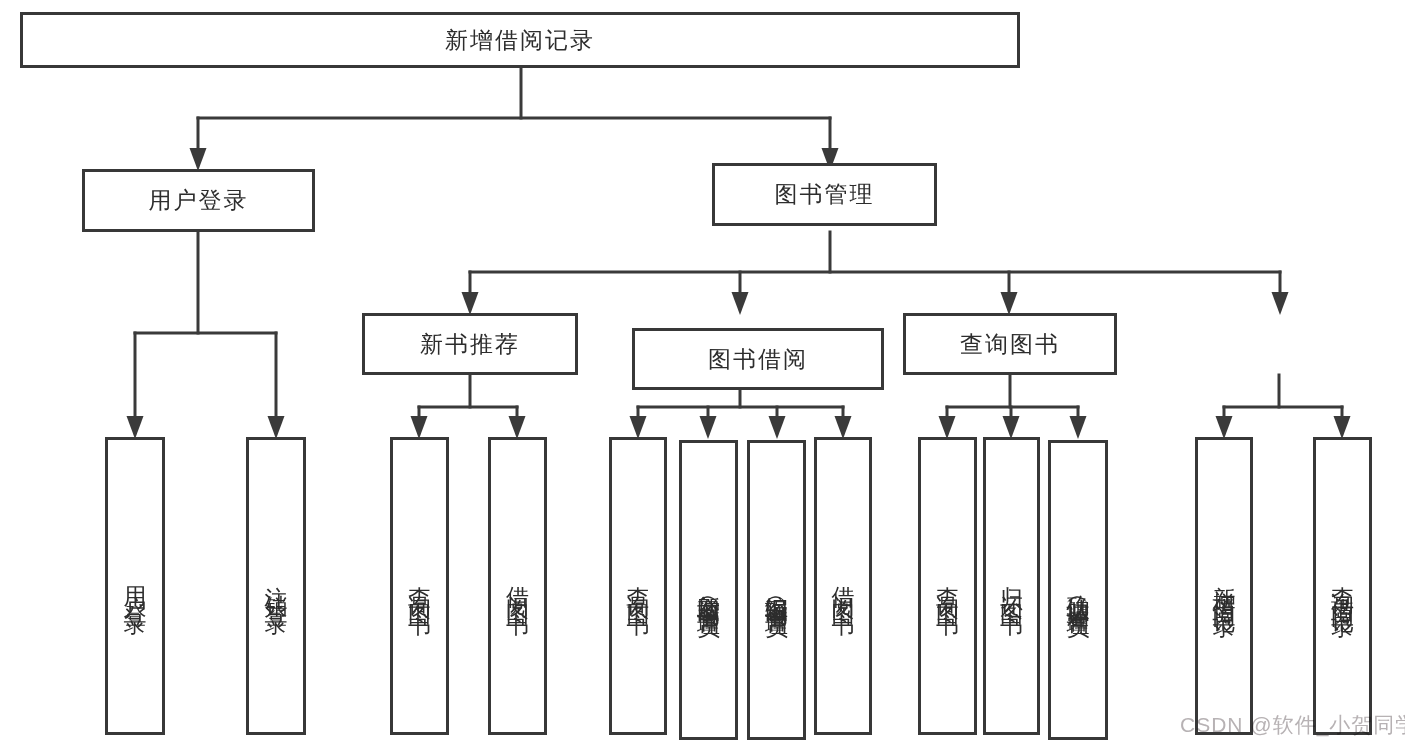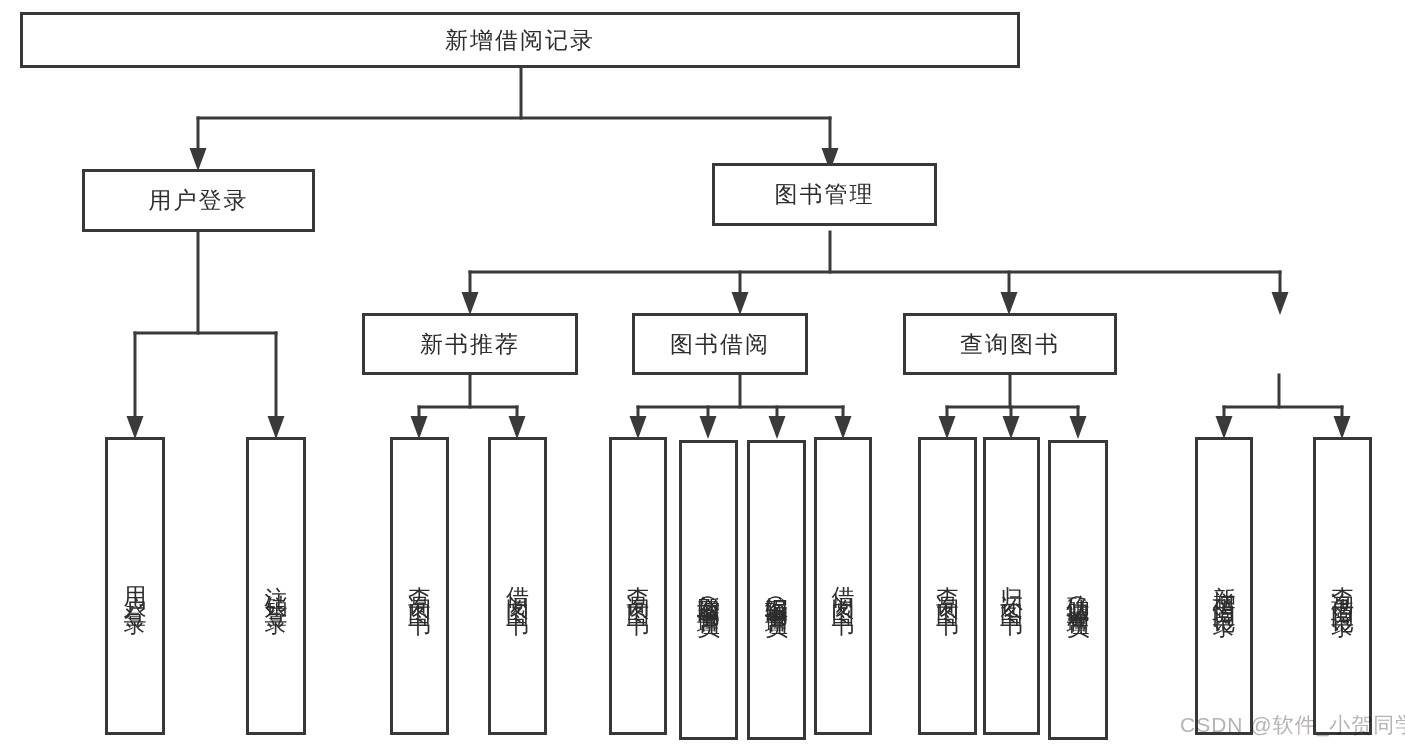--- a/index.html
+++ b/index.html
@@ -141,21 +141,21 @@
   <div class="box" style="left:82px;top:169px;width:233px;height:63px">
     <span class="hlabel">用户登录</span>
   </div>
   <div class="box" style="left:712px;top:163px;width:225px;height:63px">
     <span class="hlabel">图书管理</span>
   </div>
 
   <div class="box" style="left:362px;top:313px;width:216px;height:62px">
     <span class="hlabel">新书推荐</span>
   </div>
-  <div class="box" style="left:632px;top:313px;width:176px;height:62px">
+  <div class="box" style="left:632px;top:328px;width:252px;height:62px">
     <span class="hlabel">图书借阅</span>
   </div>
   <div class="box" style="left:903px;top:313px;width:214px;height:62px">
     <span class="hlabel">查询图书</span>
   </div>
 
   <div class="box" style="left:105px;top:437px;width:60px;height:298px">
     <span class="vlabel ls4">用户登录</span>
   </div>
   <div class="box" style="left:246px;top:437px;width:60px;height:298px">

